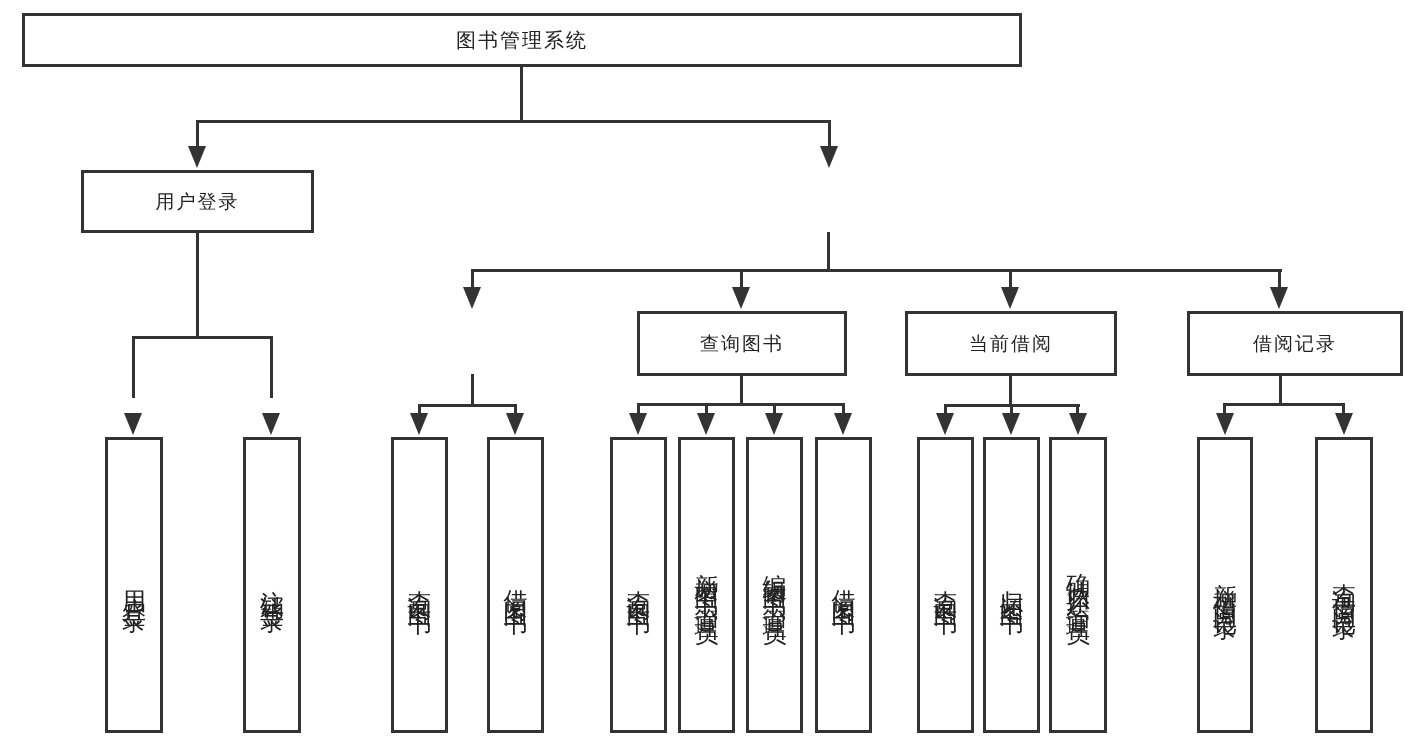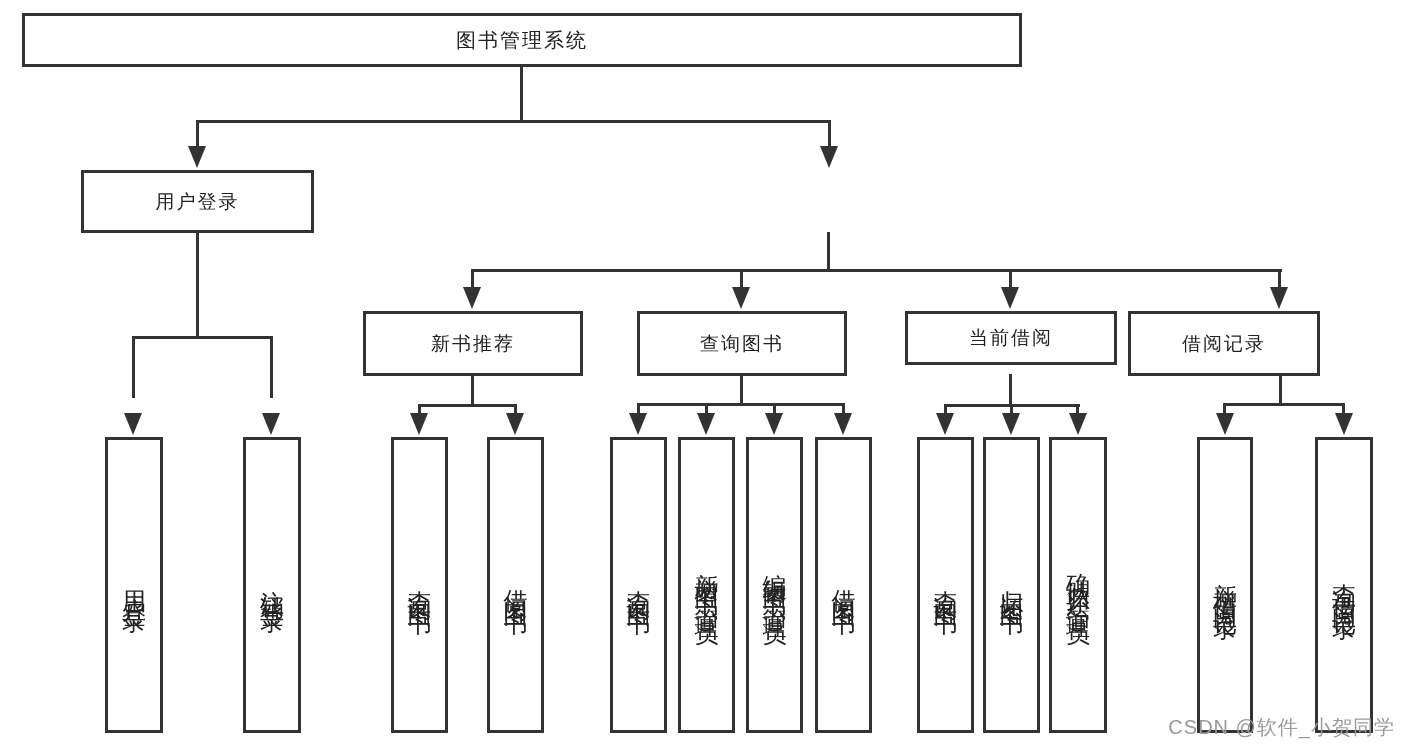--- a/index.html
+++ b/index.html
@@ -35,33 +35,30 @@
 
   <div class="node h top" style="left:22px;top:13px;width:1000px;height:54px">
     <span>图书管理系统</span>
   </div>
 
   <div class="node h" style="left:81px;top:170px;width:233px;height:63px">
     <span>用户登录</span>
   </div>
 
 
-  <div class="node h" style="left:363px;top:311px;width:220px;height:65px">
-    <span>新书推荐</span>
-  </div>
 
   <div class="node h" style="left:637px;top:311px;width:210px;height:65px">
     <span>查询图书</span>
   </div>
 
-  <div class="node h" style="left:905px;top:311px;width:212px;height:54px">
+  <div class="node h" style="left:905px;top:311px;width:212px;height:65px">
     <span>当前借阅</span>
   </div>
 
-  <div class="node h" style="left:1128px;top:311px;width:192px;height:65px">
+  <div class="node h" style="left:1187px;top:311px;width:216px;height:65px">
     <span>借阅记录</span>
   </div>
 
   <div class="node v" style="left:105px;top:437px;width:58px;height:296px">
     <span>用户登录</span>
   </div>
   <div class="node v" style="left:243px;top:437px;width:58px;height:296px">
     <span>注销登录</span>
   </div>
 
@@ -157,15 +154,14 @@
     <div class="arrow" style="left:1069px;top:413px"></div>
 
     <div class="line" style="left:1279px;top:374px;width:3px;height:31px"></div>
     <div class="line" style="left:1223px;top:403px;width:122px;height:3px"></div>
     <div class="line" style="left:1223px;top:403px;width:3px;height:14px"></div>
     <div class="arrow" style="left:1216px;top:413px"></div>
     <div class="line" style="left:1342px;top:403px;width:3px;height:14px"></div>
     <div class="arrow" style="left:1335px;top:413px"></div>
   </div>
 
-  <div class="watermark">CSDN @软件_小贺同学</div>
 
 </div>
 
 </body></html>

